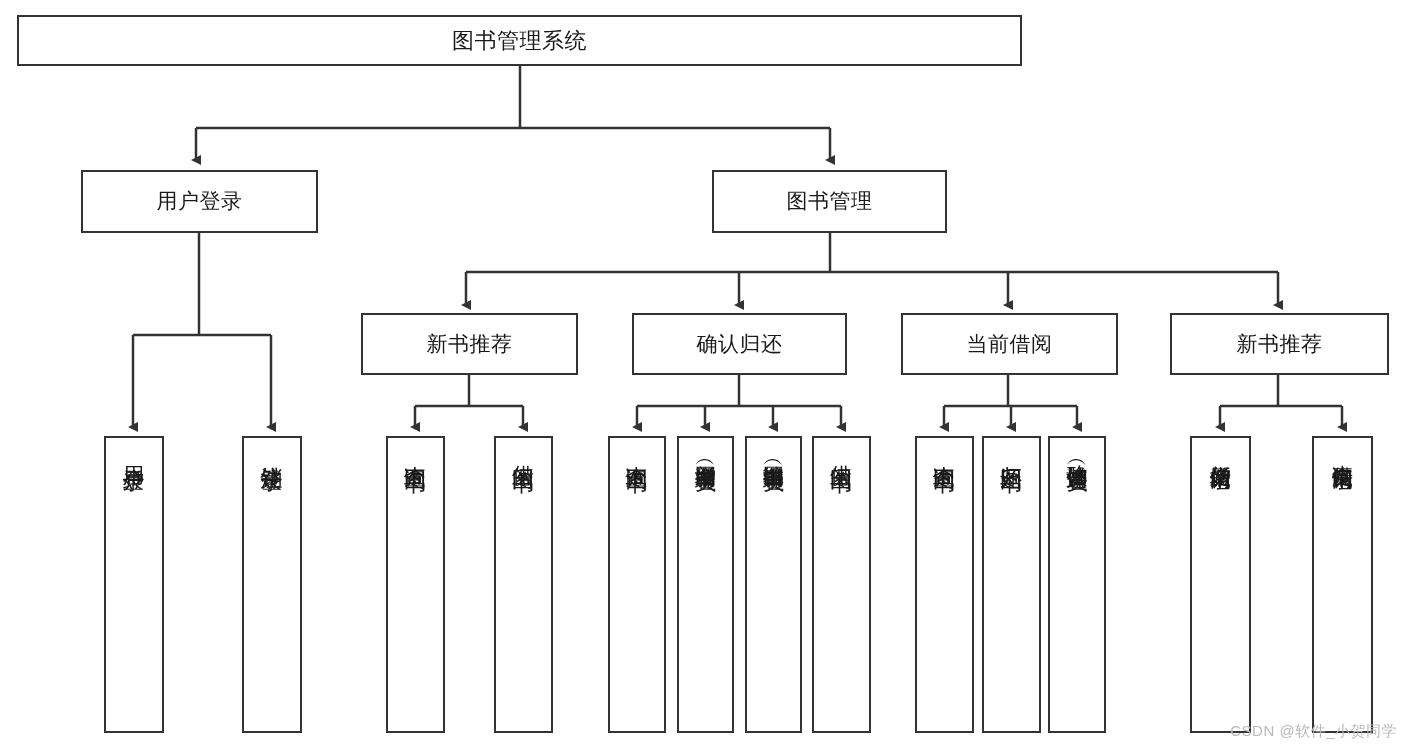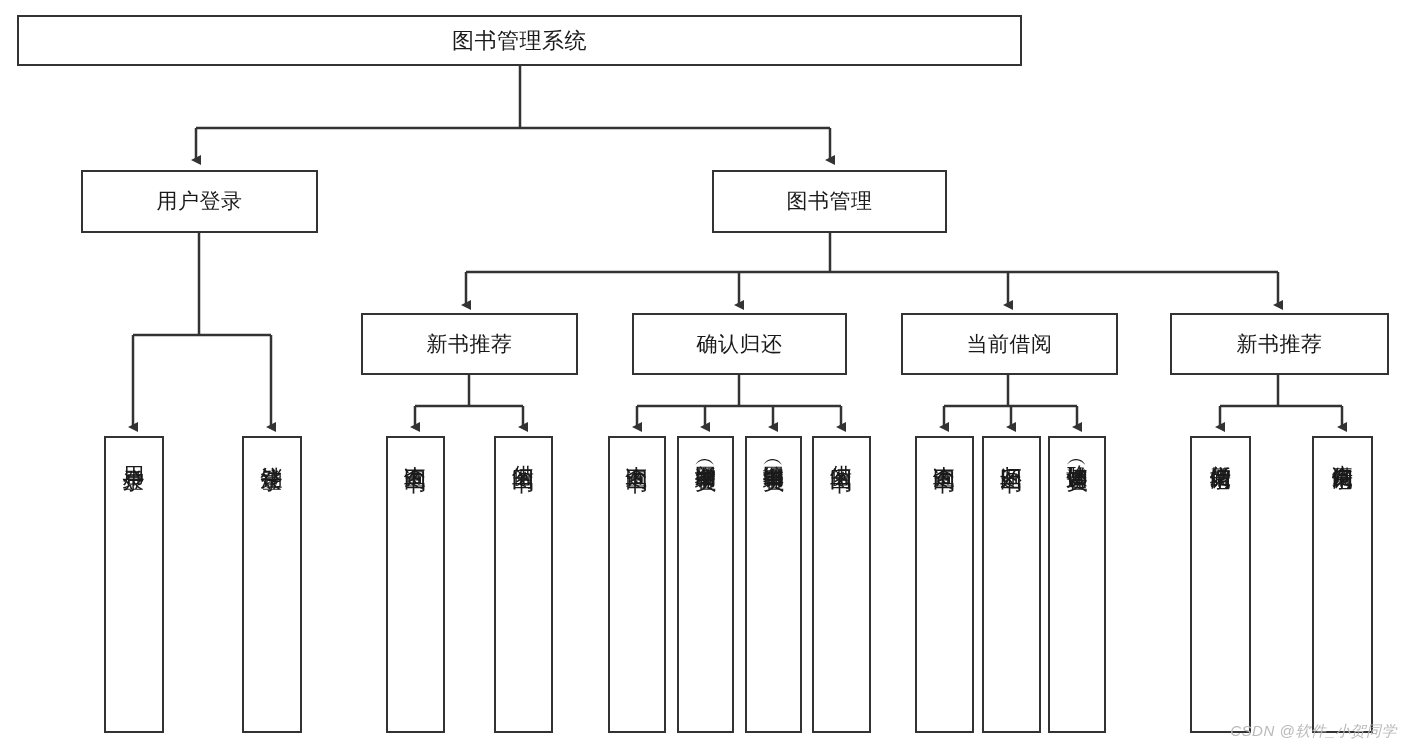--- a/index.html
+++ b/index.html
@@ -71,21 +71,20 @@
   }
   #watermark {
     position: absolute;
     right: 8px;
     bottom: 6px;
     font-size: 15px;
     color: #b9b9b9;
     letter-spacing: 0.5px;
     z-index: 5;
     white-space: nowrap;
-    font-style: italic;
   }
 </style>
 </head>
 <body>
 
 <div id="diagram-root">
 
   <svg id="edge-layer" viewBox="0 0 1405 747" xmlns="http://www.w3.org/2000/svg">
     <defs>
       <marker id="arrow" markerWidth="10" markerHeight="10" refX="5" refY="5" orient="auto" markerUnits="userSpaceOnUse">

